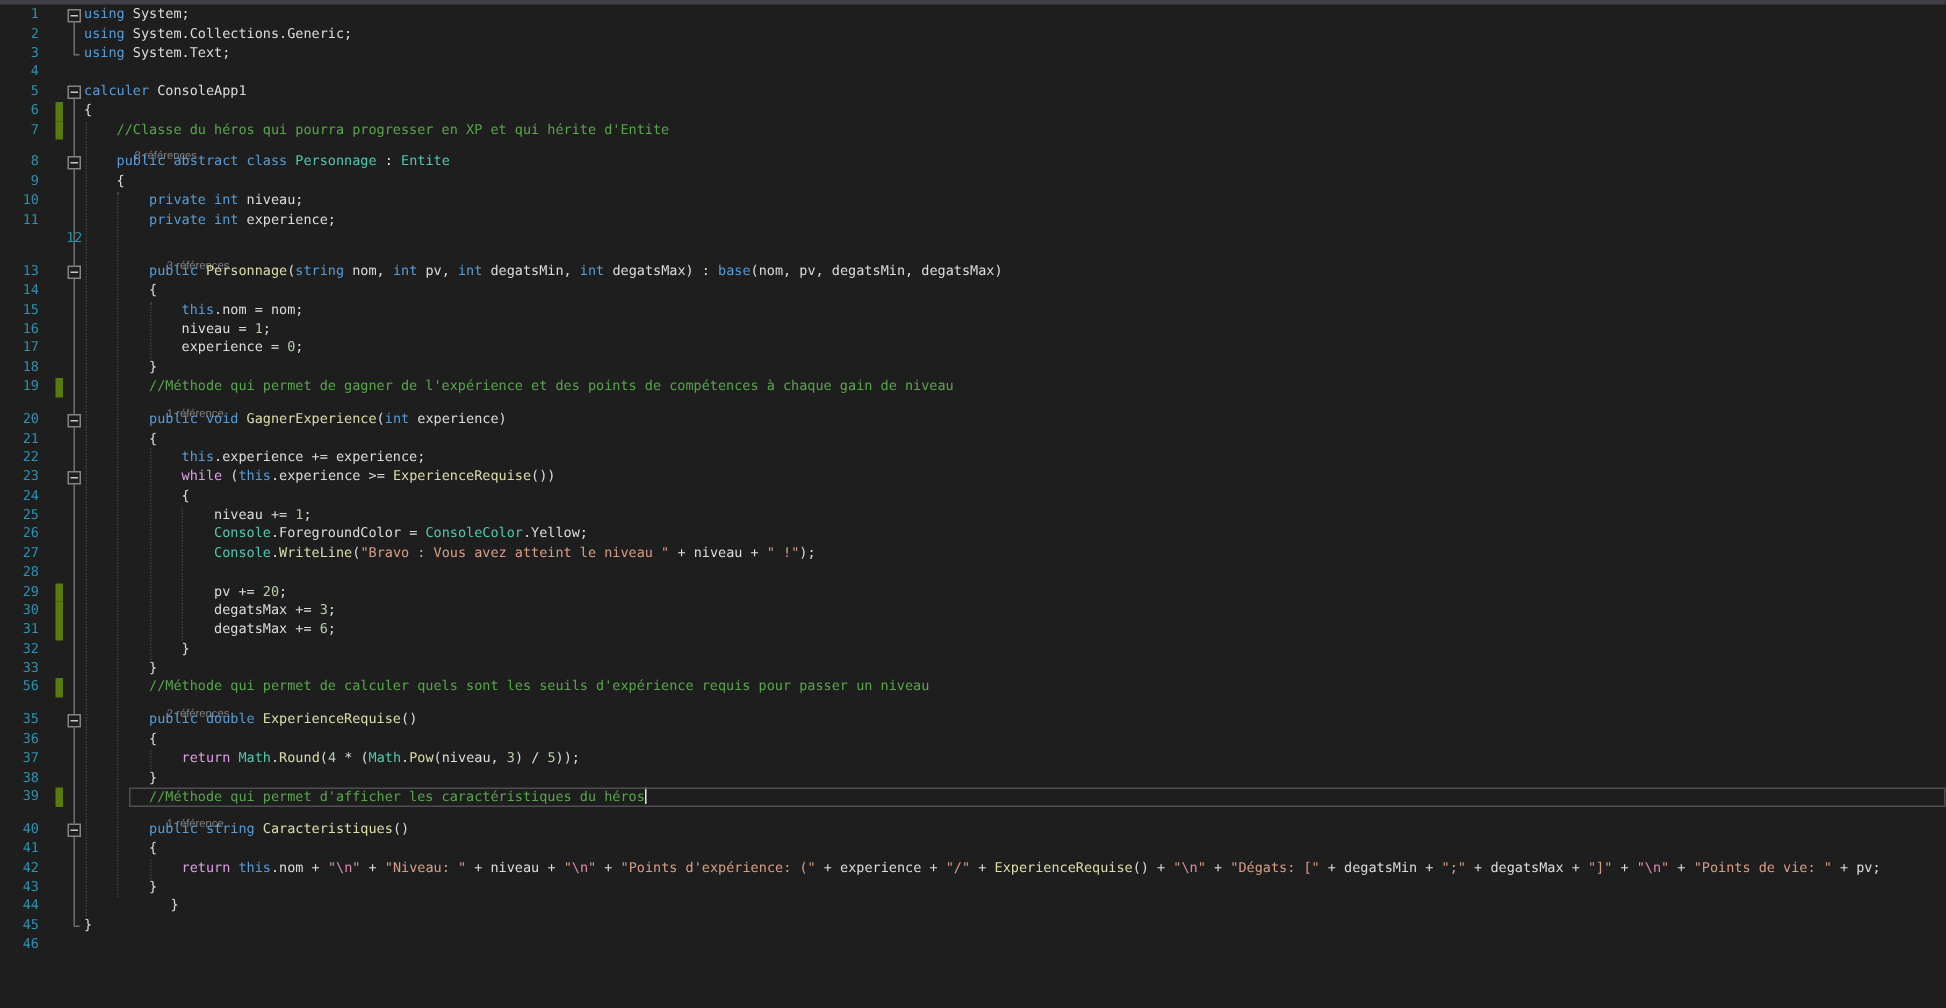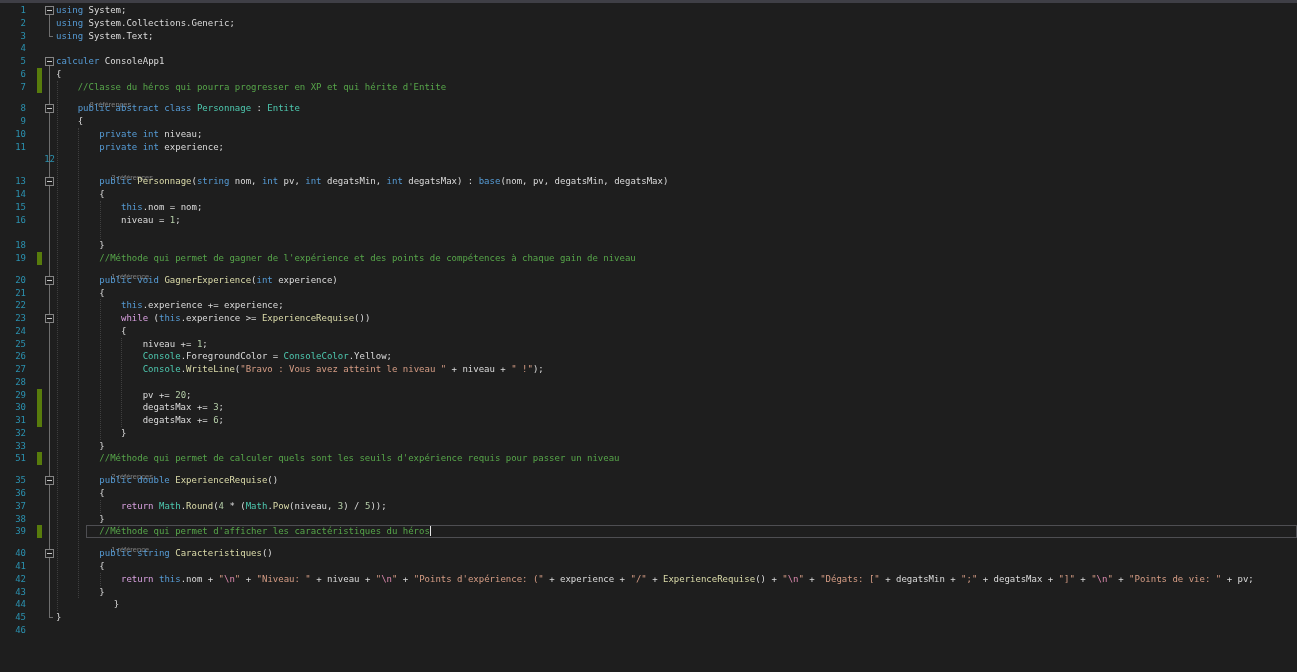--- a/index.html
+++ b/index.html
@@ -43,38 +43,39 @@
     <div class="row" style="top: 98.45px; height: 12.75px;"><div class="num">8</div><div class="barcell"></div><div class="outcell"><div class="fold"></div></div><div class="code"><span class="tk-k">    public abstract class</span><span class="tk-p"> </span><span class="tk-t">Personnage</span><span class="tk-p"> : </span><span class="tk-t">Entite</span></div></div>
     <div class="row" style="top: 111.2px; height: 12.75px;"><div class="num">9</div><div class="barcell"></div><div class="outcell"></div><div class="code"><span class="tk-p">    {</span></div></div>
     <div class="row" style="top: 123.95px; height: 12.75px;"><div class="num">10</div><div class="barcell"></div><div class="outcell"></div><div class="code"><span class="tk-k">        private int</span><span class="tk-p"> niveau;</span></div></div>
     <div class="row" style="top: 136.7px; height: 12.75px;"><div class="num">11</div><div class="barcell"></div><div class="outcell"></div><div class="code"><span class="tk-k">        private int</span><span class="tk-p"> experience;</span></div></div>
     <div class="row" style="top: 149.45px; height: 12.75px; padding-left: 29px;"><div class="num">12</div><div class="barcell"></div><div class="outcell"></div><div class="code"></div></div>
     <div class="lensrow" style="top: 162.2px; height: 9.2px;"><div class="lenstext" style="margin-left: 99.2px;">3 références</div></div>
     <div class="row" style="top: 171.4px; height: 12.75px;"><div class="num">13</div><div class="barcell"></div><div class="outcell"><div class="fold"></div></div><div class="code"><span class="tk-k">        public</span><span class="tk-p"> </span><span class="tk-m">Personnage</span><span class="tk-p">(</span><span class="tk-k">string</span><span class="tk-p"> nom, </span><span class="tk-k">int</span><span class="tk-p"> pv, </span><span class="tk-k">int</span><span class="tk-p"> degatsMin, </span><span class="tk-k">int</span><span class="tk-p"> degatsMax) : </span><span class="tk-k">base</span><span class="tk-p">(nom, pv, degatsMin, degatsMax)</span></div></div>
     <div class="row" style="top: 184.15px; height: 12.75px;"><div class="num">14</div><div class="barcell"></div><div class="outcell"></div><div class="code"><span class="tk-p">        {</span></div></div>
     <div class="row" style="top: 196.9px; height: 12.75px;"><div class="num">15</div><div class="barcell"></div><div class="outcell"></div><div class="code"><span class="tk-k">            this</span><span class="tk-p">.nom = nom;</span></div></div>
     <div class="row" style="top: 209.65px; height: 12.75px;"><div class="num">16</div><div class="barcell"></div><div class="outcell"></div><div class="code"><span class="tk-p">            niveau = </span><span class="tk-n">1</span><span class="tk-p">;</span></div></div>
+    <div class="row" style="top: 222.4px; height: 12.75px;"><div class="num">17</div><div class="barcell"></div><div class="outcell"></div><div class="code"><span class="tk-p">            experience = </span><span class="tk-n">0</span><span class="tk-p">;</span></div></div>
     <div class="row" style="top: 235.15px; height: 12.75px;"><div class="num">18</div><div class="barcell"></div><div class="outcell"></div><div class="code"><span class="tk-p">        }</span></div></div>
     <div class="row" style="top: 247.9px; height: 12.75px;"><div class="num">19</div><div class="barcell"><div class="bar"></div></div><div class="outcell"></div><div class="code"><span class="tk-c">        //Méthode qui permet de gagner de l'expérience et des points de compétences à chaque gain de niveau</span></div></div>
     <div class="lensrow" style="top: 260.65px; height: 9.2px;"><div class="lenstext" style="margin-left: 99.2px;">1 référence</div></div>
     <div class="row" style="top: 269.85px; height: 12.75px;"><div class="num">20</div><div class="barcell"></div><div class="outcell"><div class="fold"></div></div><div class="code"><span class="tk-k">        public void</span><span class="tk-p"> </span><span class="tk-m">GagnerExperience</span><span class="tk-p">(</span><span class="tk-k">int</span><span class="tk-p"> experience)</span></div></div>
     <div class="row" style="top: 282.6px; height: 12.75px;"><div class="num">21</div><div class="barcell"></div><div class="outcell"></div><div class="code"><span class="tk-p">        {</span></div></div>
     <div class="row" style="top: 295.35px; height: 12.75px;"><div class="num">22</div><div class="barcell"></div><div class="outcell"></div><div class="code"><span class="tk-k">            this</span><span class="tk-p">.experience += experience;</span></div></div>
     <div class="row" style="top: 308.1px; height: 12.75px;"><div class="num">23</div><div class="barcell"></div><div class="outcell"><div class="fold"></div></div><div class="code"><span class="tk-p">            </span><span class="tk-cf">while</span><span class="tk-p"> (</span><span class="tk-k">this</span><span class="tk-p">.experience &gt;= </span><span class="tk-m">ExperienceRequise</span><span class="tk-p">())</span></div></div>
     <div class="row" style="top: 320.85px; height: 12.75px;"><div class="num">24</div><div class="barcell"></div><div class="outcell"></div><div class="code"><span class="tk-p">            {</span></div></div>
     <div class="row" style="top: 333.6px; height: 12.75px;"><div class="num">25</div><div class="barcell"></div><div class="outcell"></div><div class="code"><span class="tk-p">                niveau += </span><span class="tk-n">1</span><span class="tk-p">;</span></div></div>
     <div class="row" style="top: 346.35px; height: 12.75px;"><div class="num">26</div><div class="barcell"></div><div class="outcell"></div><div class="code"><span class="tk-p">                </span><span class="tk-t">Console</span><span class="tk-p">.ForegroundColor = </span><span class="tk-t">ConsoleColor</span><span class="tk-p">.Yellow;</span></div></div>
     <div class="row" style="top: 359.1px; height: 12.75px;"><div class="num">27</div><div class="barcell"></div><div class="outcell"></div><div class="code"><span class="tk-p">                </span><span class="tk-t">Console</span><span class="tk-p">.</span><span class="tk-m">WriteLine</span><span class="tk-p">(</span><span class="tk-s">"Bravo : Vous avez atteint le niveau "</span><span class="tk-p"> + niveau + </span><span class="tk-s">" !"</span><span class="tk-p">);</span></div></div>
     <div class="row" style="top: 371.85px; height: 12.75px;"><div class="num">28</div><div class="barcell"></div><div class="outcell"></div><div class="code"></div></div>
     <div class="row" style="top: 384.6px; height: 12.75px;"><div class="num">29</div><div class="barcell"><div class="bar"></div></div><div class="outcell"></div><div class="code"><span class="tk-p">                pv += </span><span class="tk-n">20</span><span class="tk-p">;</span></div></div>
     <div class="row" style="top: 397.35px; height: 12.75px;"><div class="num">30</div><div class="barcell"><div class="bar"></div></div><div class="outcell"></div><div class="code"><span class="tk-p">                degatsMax += </span><span class="tk-n">3</span><span class="tk-p">;</span></div></div>
     <div class="row" style="top: 410.1px; height: 12.75px;"><div class="num">31</div><div class="barcell"><div class="bar"></div></div><div class="outcell"></div><div class="code"><span class="tk-p">                degatsMax += </span><span class="tk-n">6</span><span class="tk-p">;</span></div></div>
     <div class="row" style="top: 422.85px; height: 12.75px;"><div class="num">32</div><div class="barcell"></div><div class="outcell"></div><div class="code"><span class="tk-p">            }</span></div></div>
     <div class="row" style="top: 435.6px; height: 12.75px;"><div class="num">33</div><div class="barcell"></div><div class="outcell"></div><div class="code"><span class="tk-p">        }</span></div></div>
-    <div class="row" style="top: 448.35px; height: 12.75px;"><div class="num">51</div><div class="barcell"><div class="bar"></div></div><div class="outcell"></div><div class="code"><span class="tk-c">        //Méthode qui permet de calculer quels sont les seuils d'expérience requis pour passer un niveau</span></div></div>
+    <div class="row" style="top: 448.35px; height: 12.75px;"><div class="num">56</div><div class="barcell"><div class="bar"></div></div><div class="outcell"></div><div class="code"><span class="tk-c">        //Méthode qui permet de calculer quels sont les seuils d'expérience requis pour passer un niveau</span></div></div>
     <div class="lensrow" style="top: 461.1px; height: 9.2px;"><div class="lenstext" style="margin-left: 99.2px;">2 références</div></div>
     <div class="row" style="top: 470.3px; height: 12.75px;"><div class="num">35</div><div class="barcell"></div><div class="outcell"><div class="fold"></div></div><div class="code"><span class="tk-k">        public double</span><span class="tk-p"> </span><span class="tk-m">ExperienceRequise</span><span class="tk-p">()</span></div></div>
     <div class="row" style="top: 483.05px; height: 12.75px;"><div class="num">36</div><div class="barcell"></div><div class="outcell"></div><div class="code"><span class="tk-p">        {</span></div></div>
     <div class="row" style="top: 495.8px; height: 12.75px;"><div class="num">37</div><div class="barcell"></div><div class="outcell"></div><div class="code"><span class="tk-p">            </span><span class="tk-cf">return</span><span class="tk-p"> </span><span class="tk-t">Math</span><span class="tk-p">.</span><span class="tk-m">Round</span><span class="tk-p">(</span><span class="tk-n">4</span><span class="tk-p"> * (</span><span class="tk-t">Math</span><span class="tk-p">.</span><span class="tk-m">Pow</span><span class="tk-p">(niveau, </span><span class="tk-n">3</span><span class="tk-p">) / </span><span class="tk-n">5</span><span class="tk-p">));</span></div></div>
     <div class="row" style="top: 508.55px; height: 12.75px;"><div class="num">38</div><div class="barcell"></div><div class="outcell"></div><div class="code"><span class="tk-p">        }</span></div></div>
     <div class="row current" style="top: 521.3px; height: 12.75px;"><div class="num">39</div><div class="barcell"><div class="bar"></div></div><div class="outcell"></div><div class="code"><span class="tk-c">        //Méthode qui permet d'afficher les caractéristiques du héros</span><span class="caret"></span></div><div class="cur-overlay"></div></div>
     <div class="lensrow" style="top: 534.05px; height: 9.2px;"><div class="lenstext" style="margin-left: 99.2px;">1 référence</div></div>
     <div class="row" style="top: 543.25px; height: 12.75px;"><div class="num">40</div><div class="barcell"></div><div class="outcell"><div class="fold"></div></div><div class="code"><span class="tk-k">        public string</span><span class="tk-p"> </span><span class="tk-m">Caracteristiques</span><span class="tk-p">()</span></div></div>
     <div class="row" style="top: 556px; height: 12.75px;"><div class="num">41</div><div class="barcell"></div><div class="outcell"></div><div class="code"><span class="tk-p">        {</span></div></div>
     <div class="row" style="top: 568.75px; height: 12.75px;"><div class="num">42</div><div class="barcell"></div><div class="outcell"></div><div class="code"><span class="tk-p">            </span><span class="tk-cf">return</span><span class="tk-p"> </span><span class="tk-k">this</span><span class="tk-p">.nom + </span><span class="tk-s">"</span><span class="tk-e">\n</span><span class="tk-s">"</span><span class="tk-p"> + </span><span class="tk-s">"Niveau: "</span><span class="tk-p"> + niveau + </span><span class="tk-s">"</span><span class="tk-e">\n</span><span class="tk-s">"</span><span class="tk-p"> + </span><span class="tk-s">"Points d'expérience: ("</span><span class="tk-p"> + experience + </span><span class="tk-s">"/"</span><span class="tk-p"> + </span><span class="tk-m">ExperienceRequise</span><span class="tk-p">() + </span><span class="tk-s">"</span><span class="tk-e">\n</span><span class="tk-s">"</span><span class="tk-p"> + </span><span class="tk-s">"Dégats: ["</span><span class="tk-p"> + degatsMin + </span><span class="tk-s">";"</span><span class="tk-p"> + degatsMax + </span><span class="tk-s">"]"</span><span class="tk-p"> + </span><span class="tk-s">"</span><span class="tk-e">\n</span><span class="tk-s">"</span><span class="tk-p"> + </span><span class="tk-s">"Points de vie: "</span><span class="tk-p"> + pv;</span></div></div>

